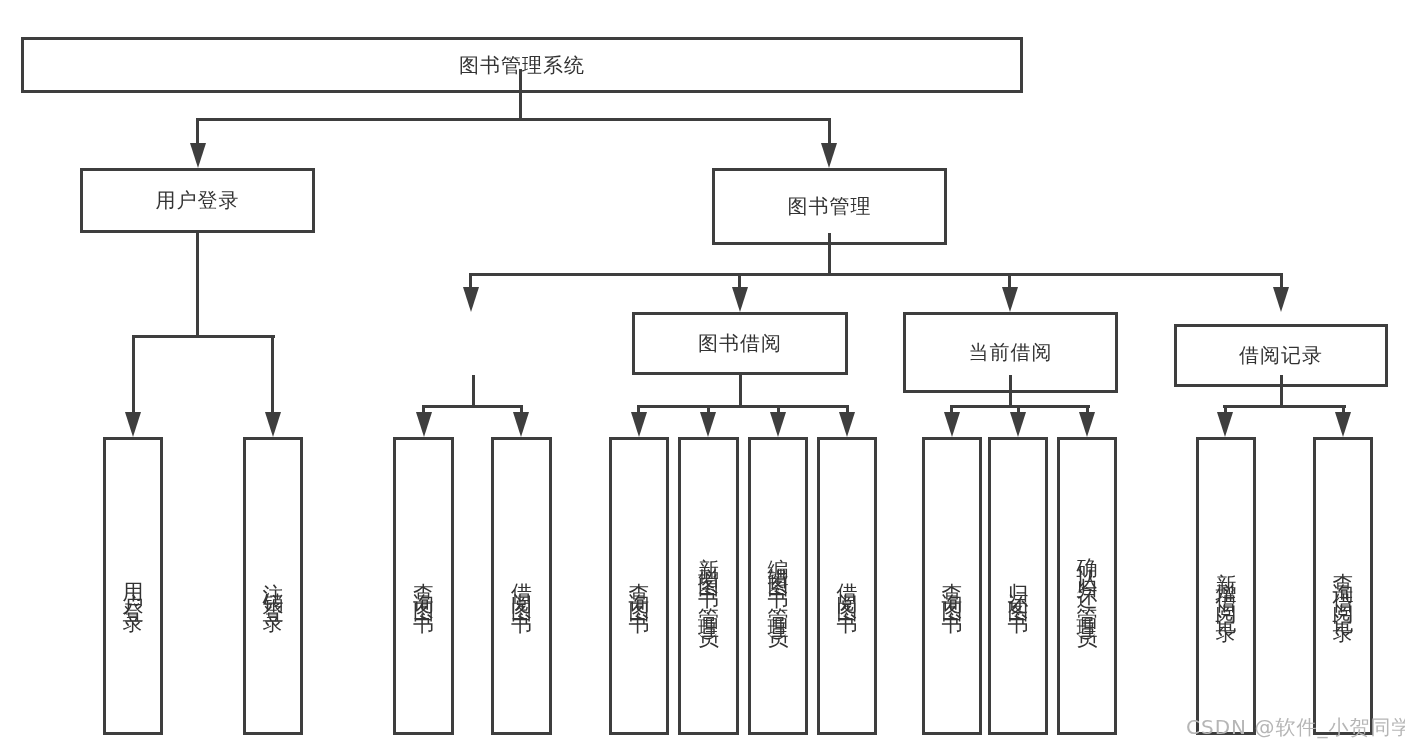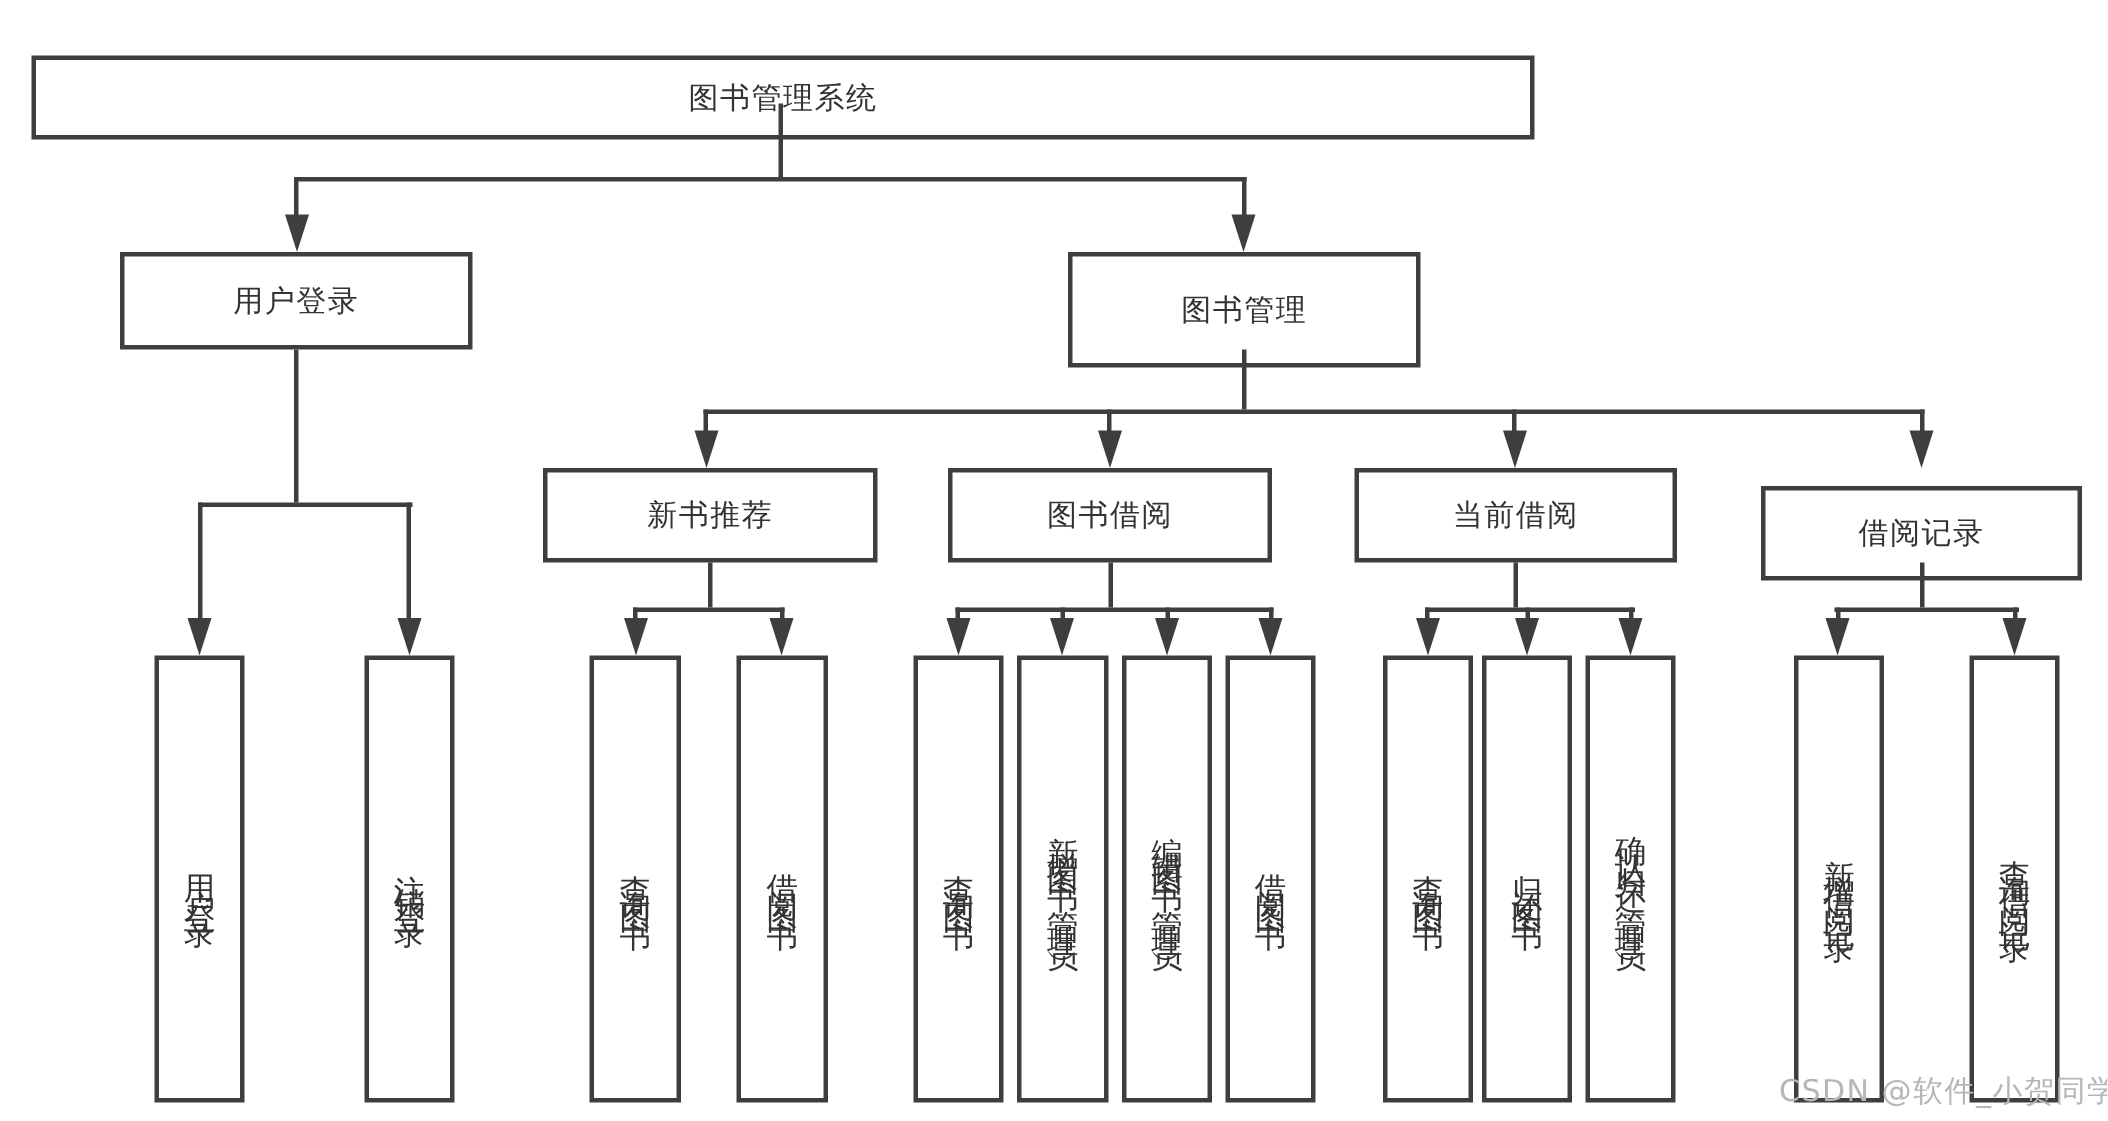--- a/index.html
+++ b/index.html
@@ -57,23 +57,22 @@
   <div class="ln" style="left:469px;top:273px;width:814px;height:3px;"></div>
   <div class="ln" style="left:469px;top:273px;width:3px;height:18px;"></div>
   <div class="arr" style="left:463px;top:287px;"></div>
   <div class="ln" style="left:738px;top:273px;width:3px;height:18px;"></div>
   <div class="arr" style="left:732px;top:287px;"></div>
   <div class="ln" style="left:1008px;top:273px;width:3px;height:18px;"></div>
   <div class="arr" style="left:1002px;top:287px;"></div>
   <div class="ln" style="left:1280px;top:273px;width:3px;height:18px;"></div>
   <div class="arr" style="left:1273px;top:287px;"></div>
 
-  <div class="box hlabel" style="left:362px;top:312px;width:223px;height:63px;">新书推荐</div>
   <div class="box hlabel" style="left:632px;top:312px;width:216px;height:63px;">图书借阅</div>
-  <div class="box hlabel" style="left:903px;top:312px;width:215px;height:63px;">当前借阅</div>
+  <div class="box hlabel" style="left:903px;top:312px;width:215px;height:81px;">当前借阅</div>
   <div class="box hlabel" style="left:1174px;top:312px;width:214px;height:63px;margin-top:12px;">借阅记录</div>
 
   <div class="ln" style="left:472px;top:375px;width:3px;height:30px;"></div>
   <div class="ln" style="left:422px;top:405px;width:101px;height:3px;"></div>
   <div class="ln" style="left:422px;top:405px;width:3px;height:10px;"></div>
   <div class="arr" style="left:416px;top:412px;"></div>
   <div class="ln" style="left:520px;top:405px;width:3px;height:10px;"></div>
   <div class="arr" style="left:513px;top:412px;"></div>
 
   <div class="ln" style="left:739px;top:375px;width:3px;height:30px;"></div>

